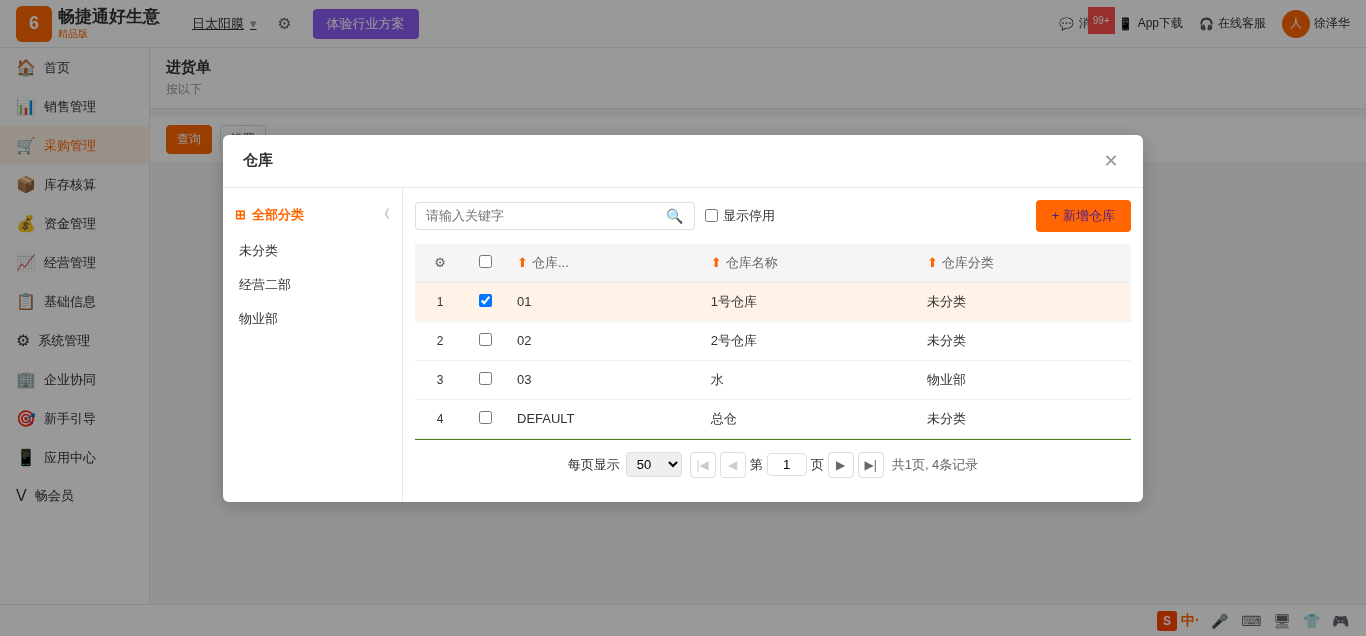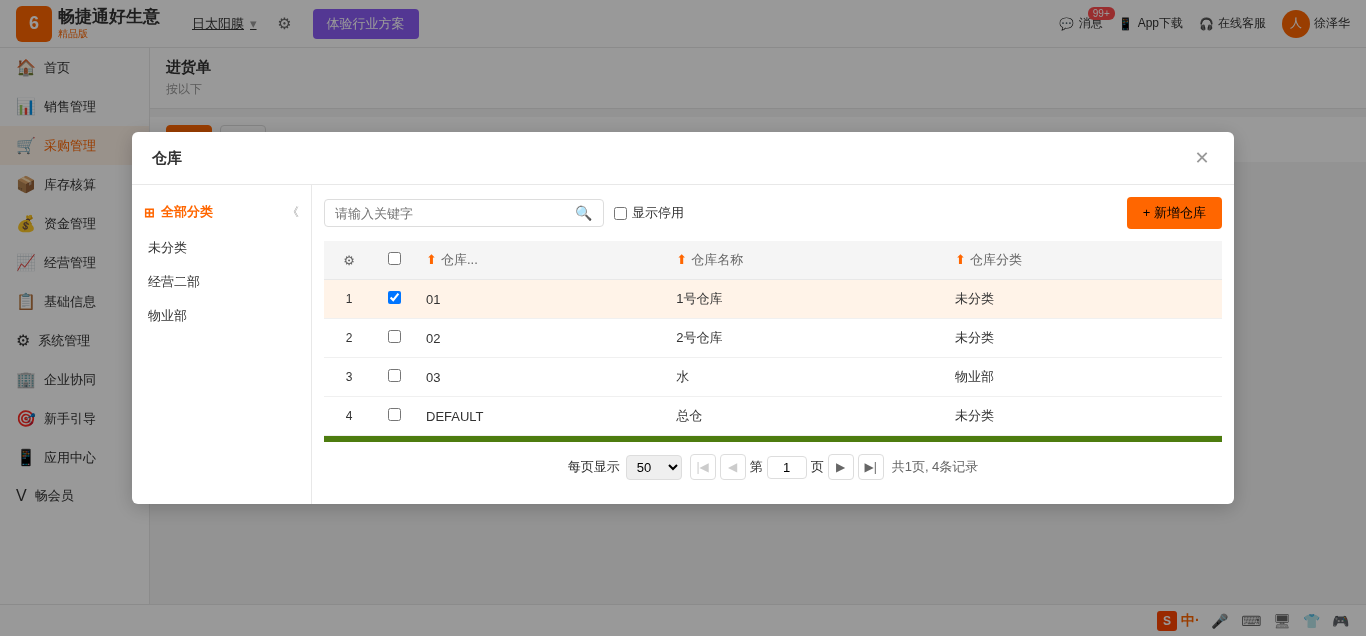--- a/index.html
+++ b/index.html
@@ -78,22 +78,22 @@
       align-items: center;
       gap: 4px;
       color: #333;
       font-size: 12px;
       cursor: pointer;
       position: relative;
     }
     .badge {
       background: #ff4d4f;
       color: white;
-      border-radius: 6px;
-      padding: 1px 5px;
+      border-radius: 0;
+      padding: 8px 5px;
       font-size: 10px;
       position: absolute;
       top: -8px;
       right: -12px;
     }
     .avatar {
       width: 28px; height: 28px;
       background: #ff6600;
       border-radius: 50%;
       display: flex; align-items: center; justify-content: center;
@@ -158,21 +158,21 @@
       top: 0; left: 0; right: 0; bottom: 0;
       background: rgba(0,0,0,0.4);
       z-index: 100;
       display: flex;
       align-items: center;
       justify-content: center;
     }
     .dialog {
       background: #fff;
       border-radius: 6px;
-      width: 1102px;
+      width: 920px;
       max-height: 580px;
       display: flex;
       flex-direction: column;
       box-shadow: 0 4px 20px rgba(0,0,0,0.2);
     }
     .dialog-header {
       display: flex;
       align-items: center;
       justify-content: space-between;
       padding: 14px 20px;
@@ -262,21 +262,21 @@
       display: flex;
       align-items: center;
       gap: 5px;
       font-size: 13px;
       color: #333;
     }
     .show-disabled input[type="checkbox"] { cursor: pointer; }
     .add-btn {
       margin-left: auto;
       background: #ff6600;
-      color: #000000;
+      color: #4c1d95;
       border: none;
       border-radius: 4px;
       padding: 7px 16px;
       font-size: 13px;
       cursor: pointer;
       display: flex;
       align-items: center;
       gap: 4px;
     }
 
@@ -320,21 +320,21 @@
 
     
     .pagination {
       display: flex;
       align-items: center;
       justify-content: center;
       padding: 12px;
       gap: 8px;
       font-size: 13px;
       color: #333;
-      border-top: 6px solid #4d7c0f;
+      border-top: 1px solid #4d7c0f;
       margin-top: auto;
     }
     .page-size-select {
       display: flex;
       align-items: center;
       gap: 6px;
     }
     .page-size-select select {
       border: 1px solid #ddd;
       border-radius: 4px;

